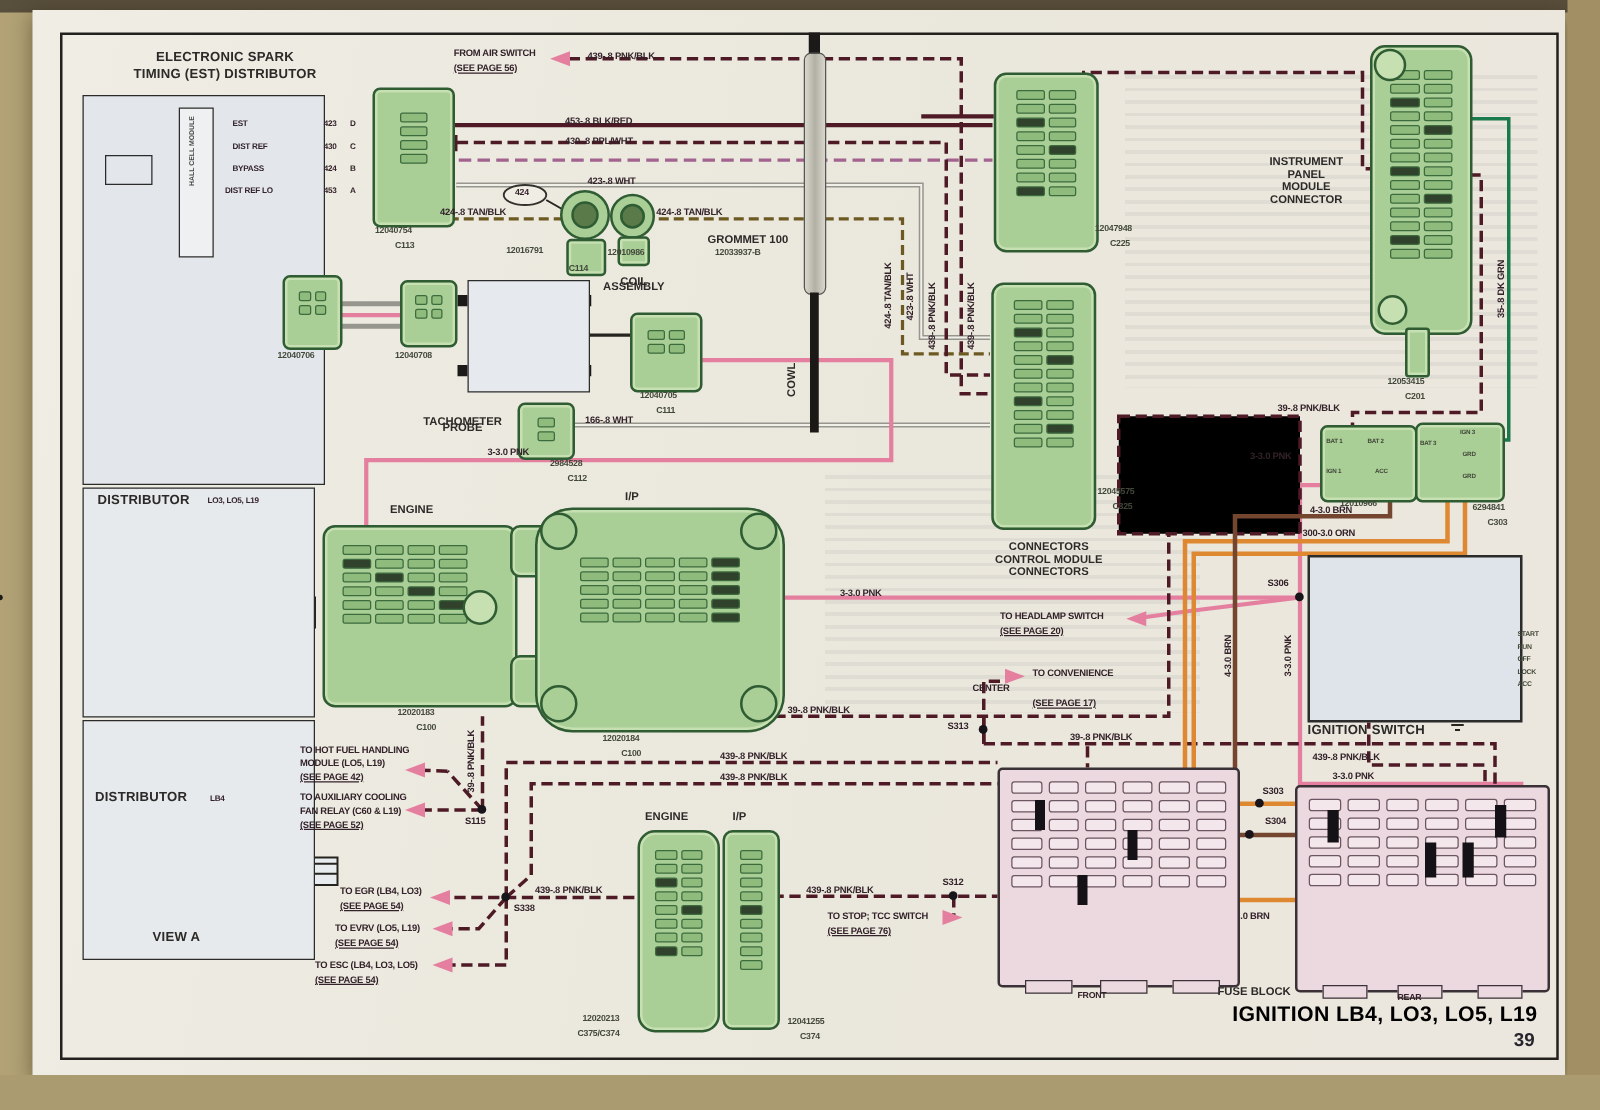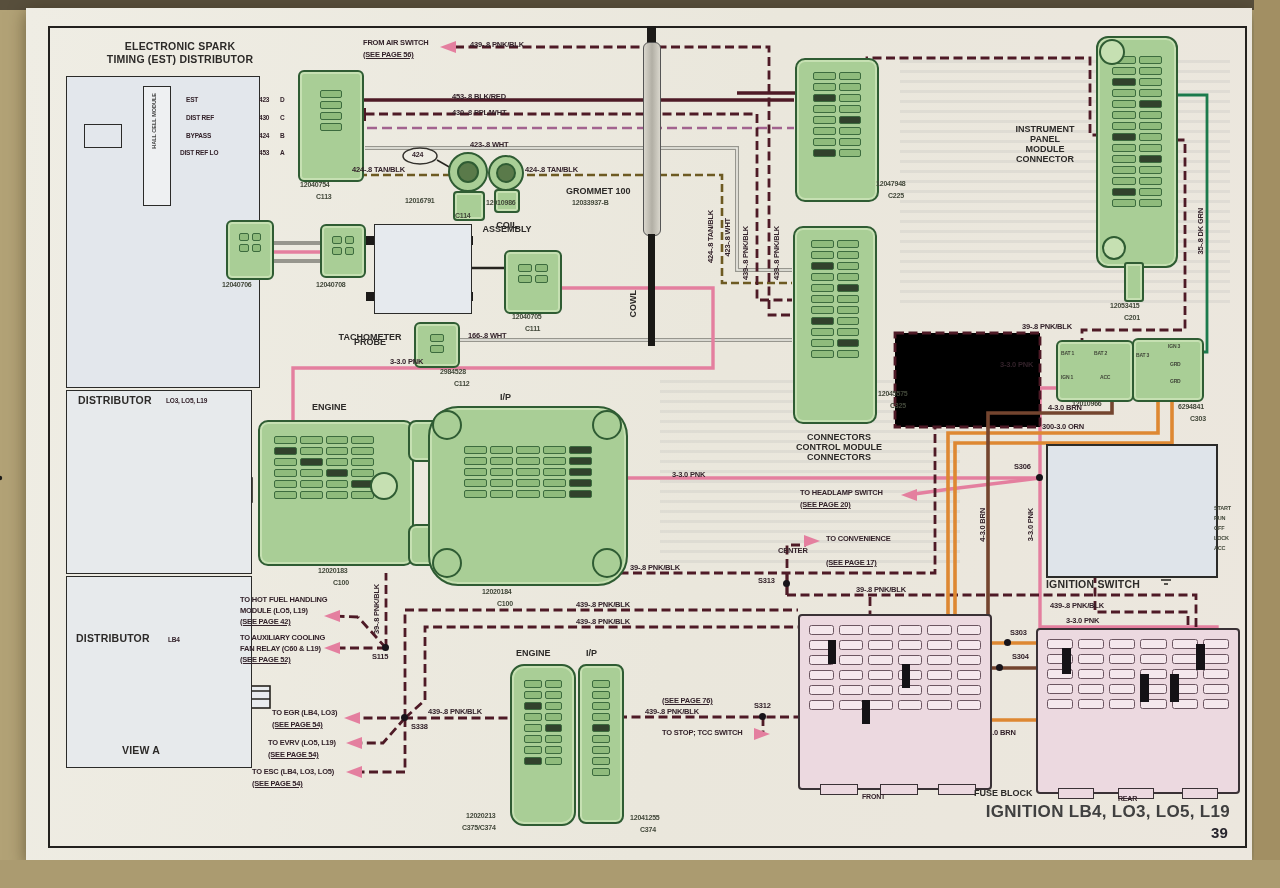--- a/index.html
+++ b/index.html
@@ -656,21 +656,21 @@
         <i></i>
         <i></i>
         <i></i>
       </div>
   </div>
   <div class="P" style="left:466px;top:812px;">12020213</div>
   <div class="P" style="left:462px;top:824px;">C375/C374</div>
   <div class="P" style="left:630px;top:814px;">12041255</div>
   <div class="P" style="left:640px;top:826px;">C374</div>
   <div class="L" style="left:662px;top:728px;">TO STOP; TCC SWITCH</div>
-  <div class="L see" style="left:662px;top:696px;">(SEE PAGE 76)</div>
+  <div class="L see" style="left:662px;top:740px;">(SEE PAGE 76)</div>
 
   <div class="box" style="left:1046px;top:444px;width:168px;height:130px;background:#dfe4ea;border-width:2.2px;"></div>
   <div class="T" style="left:1046px;top:578px;">IGNITION SWITCH</div>
   <div style="position:absolute;left:1214px;top:503px;">
     <div class="P" style="position:static;font-size:5.5px;line-height:10px;">START</div>
     <div class="P" style="position:static;font-size:5.5px;line-height:10px;">RUN</div>
     <div class="P" style="position:static;font-size:5.5px;line-height:10px;">OFF</div>
     <div class="P" style="position:static;font-size:5.5px;line-height:10px;">LOCK</div>
     <div class="P" style="position:static;font-size:5.5px;line-height:10px;">ACC</div>
   </div>
@@ -766,15 +766,15 @@
   <div class="bar" style="left:1062px;top:648px;width:9px;height:26px;"></div>
   <div class="bar" style="left:1140px;top:674px;width:9px;height:28px;"></div>
   <div class="bar" style="left:1170px;top:674px;width:9px;height:28px;"></div>
   <div class="bar" style="left:1196px;top:644px;width:9px;height:26px;"></div>
   <div class="tab" style="left:1058px;top:788px;width:34px;height:9px;"></div>
   <div class="tab" style="left:1118px;top:788px;width:34px;height:9px;"></div>
   <div class="tab" style="left:1182px;top:788px;width:34px;height:9px;"></div>
   <div class="L" style="left:1118px;top:795px;font-size:7px;">REAR</div>
   <div class="T2" style="left:974px;top:788px;">FUSE BLOCK</div>
 
-  <div class="T" style="right:50px;top:802px;font-size:17px;letter-spacing:.3px;color:#404040;">IGNITION LB4, LO3, LO5, L19</div>
+  <div class="T" style="right:50px;top:802px;font-size:17px;letter-spacing:.3px;color:#000000;">IGNITION LB4, LO3, LO5, L19</div>
   <div class="T" style="right:52px;top:824px;font-size:15px;color:#26242c;">39</div>
 </div>
 
 </body></html>

